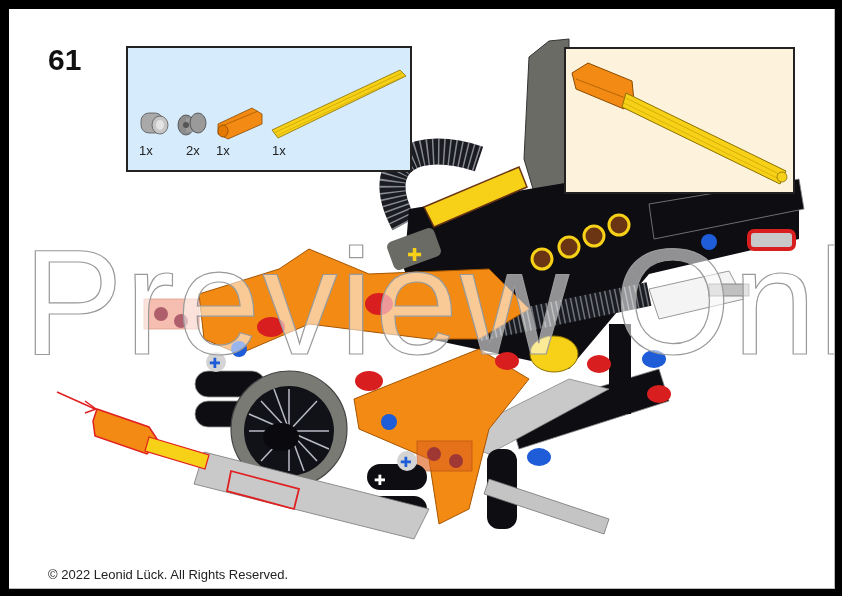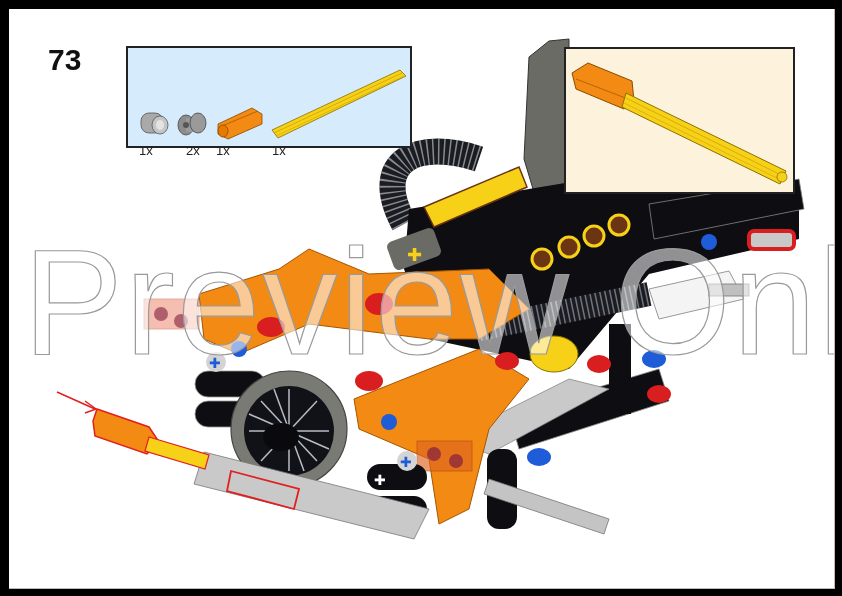--- a/index.html
+++ b/index.html
@@ -10,21 +10,21 @@
   .page {
     position: absolute; left: 9px; top: 9px; width: 825px; height: 579px;
     background: #fff; overflow: hidden;
     border-right: 1px solid #bbb; border-bottom: 1px solid #bbb;
   }
   .step-number {
     position: absolute; left: 39px; top: 34px;
     font-size: 30px; font-weight: bold; color: #111; letter-spacing: 0px;
   }
   .parts-box {
-    position: absolute; left: 117px; top: 37px; width: 286px; height: 102px;
+    position: absolute; left: 117px; top: 37px; width: 286px; height: 126px;
     background: #d6ebfb; border: 2px solid #222; box-sizing: border-box;
   }
   .part { position: absolute; }
   .part-qty {
     position: absolute; font-size: 13px; color: #222;
   }
   .callout-box {
     position: absolute; left: 555px; top: 38px; width: 231px; height: 147px;
     background: #fdf3dc; border: 2px solid #222; box-sizing: border-box; z-index: 3;
   }
@@ -138,21 +138,21 @@
     <polygon points="195,443 420,500 405,530 185,475" fill="#c9c9c9" stroke="#777" stroke-width="0.8"></polygon>
     <path d="M222 462 L290 480 L285 500 L218 482 Z" fill="none" stroke="#e02020" stroke-width="1.8"></path>
 
     <polygon points="88,400 140,418 150,433 138,445 86,427 84,412" fill="#f28a14" stroke="#e02020" stroke-width="1.5"></polygon>
     <polygon points="140,428 200,446 196,460 136,442" fill="#f7d117" stroke="#e02020" stroke-width="1.2"></polygon>
 
     <line x1="48" y1="383" x2="86" y2="400" stroke="#e02020" stroke-width="1.5"></line>
     <polyline points="76,392 87,400 76,404" fill="none" stroke="#e02020" stroke-width="1.5"></polyline>
   </svg>
 
-  <div class="step-number">73</div>
+  <div class="step-number">61</div>
 
   <div class="parts-box">
     <svg class="part" style="left:10px;top:60px" width="34" height="30" viewBox="0 0 34 30">
       <rect x="3" y="5" width="22" height="20" rx="8" fill="#a9a9a9" stroke="#555" stroke-width="0.8"></rect>
       <ellipse cx="22" cy="17" rx="8" ry="9" fill="#c6c6c6" stroke="#555" stroke-width="0.8"></ellipse>
       <ellipse cx="22" cy="17" rx="4" ry="5" fill="#e4e4e4"></ellipse>
     </svg>
     <span class="part-qty" style="left:11px;top:95px">1x</span>
 
     <svg class="part" style="left:48px;top:62px" width="32" height="28" viewBox="0 0 32 28">
@@ -184,13 +184,14 @@
       <line x1="10" y1="30" x2="62" y2="50" stroke="#a85a00" stroke-width="0.8"></line>
       <polygon points="60,44 220,122 214,135 56,58" fill="#f7d117" stroke="#8a7000" stroke-width="1"></polygon>
       <line x1="60" y1="49" x2="217" y2="127" stroke="#c9a400" stroke-width="0.8"></line>
       <line x1="58" y1="54" x2="215" y2="131" stroke="#c9a400" stroke-width="0.6"></line>
       <circle cx="216" cy="128" r="5" fill="#f7d117" stroke="#8a7000" stroke-width="0.8"></circle>
     </svg>
   </div>
 
   <div class="watermark">Preview Only</div>
 
+  <div class="copyright">© 2022 Leonid Lück. All Rights Reserved.</div>
 </div>
 
 </body></html>

